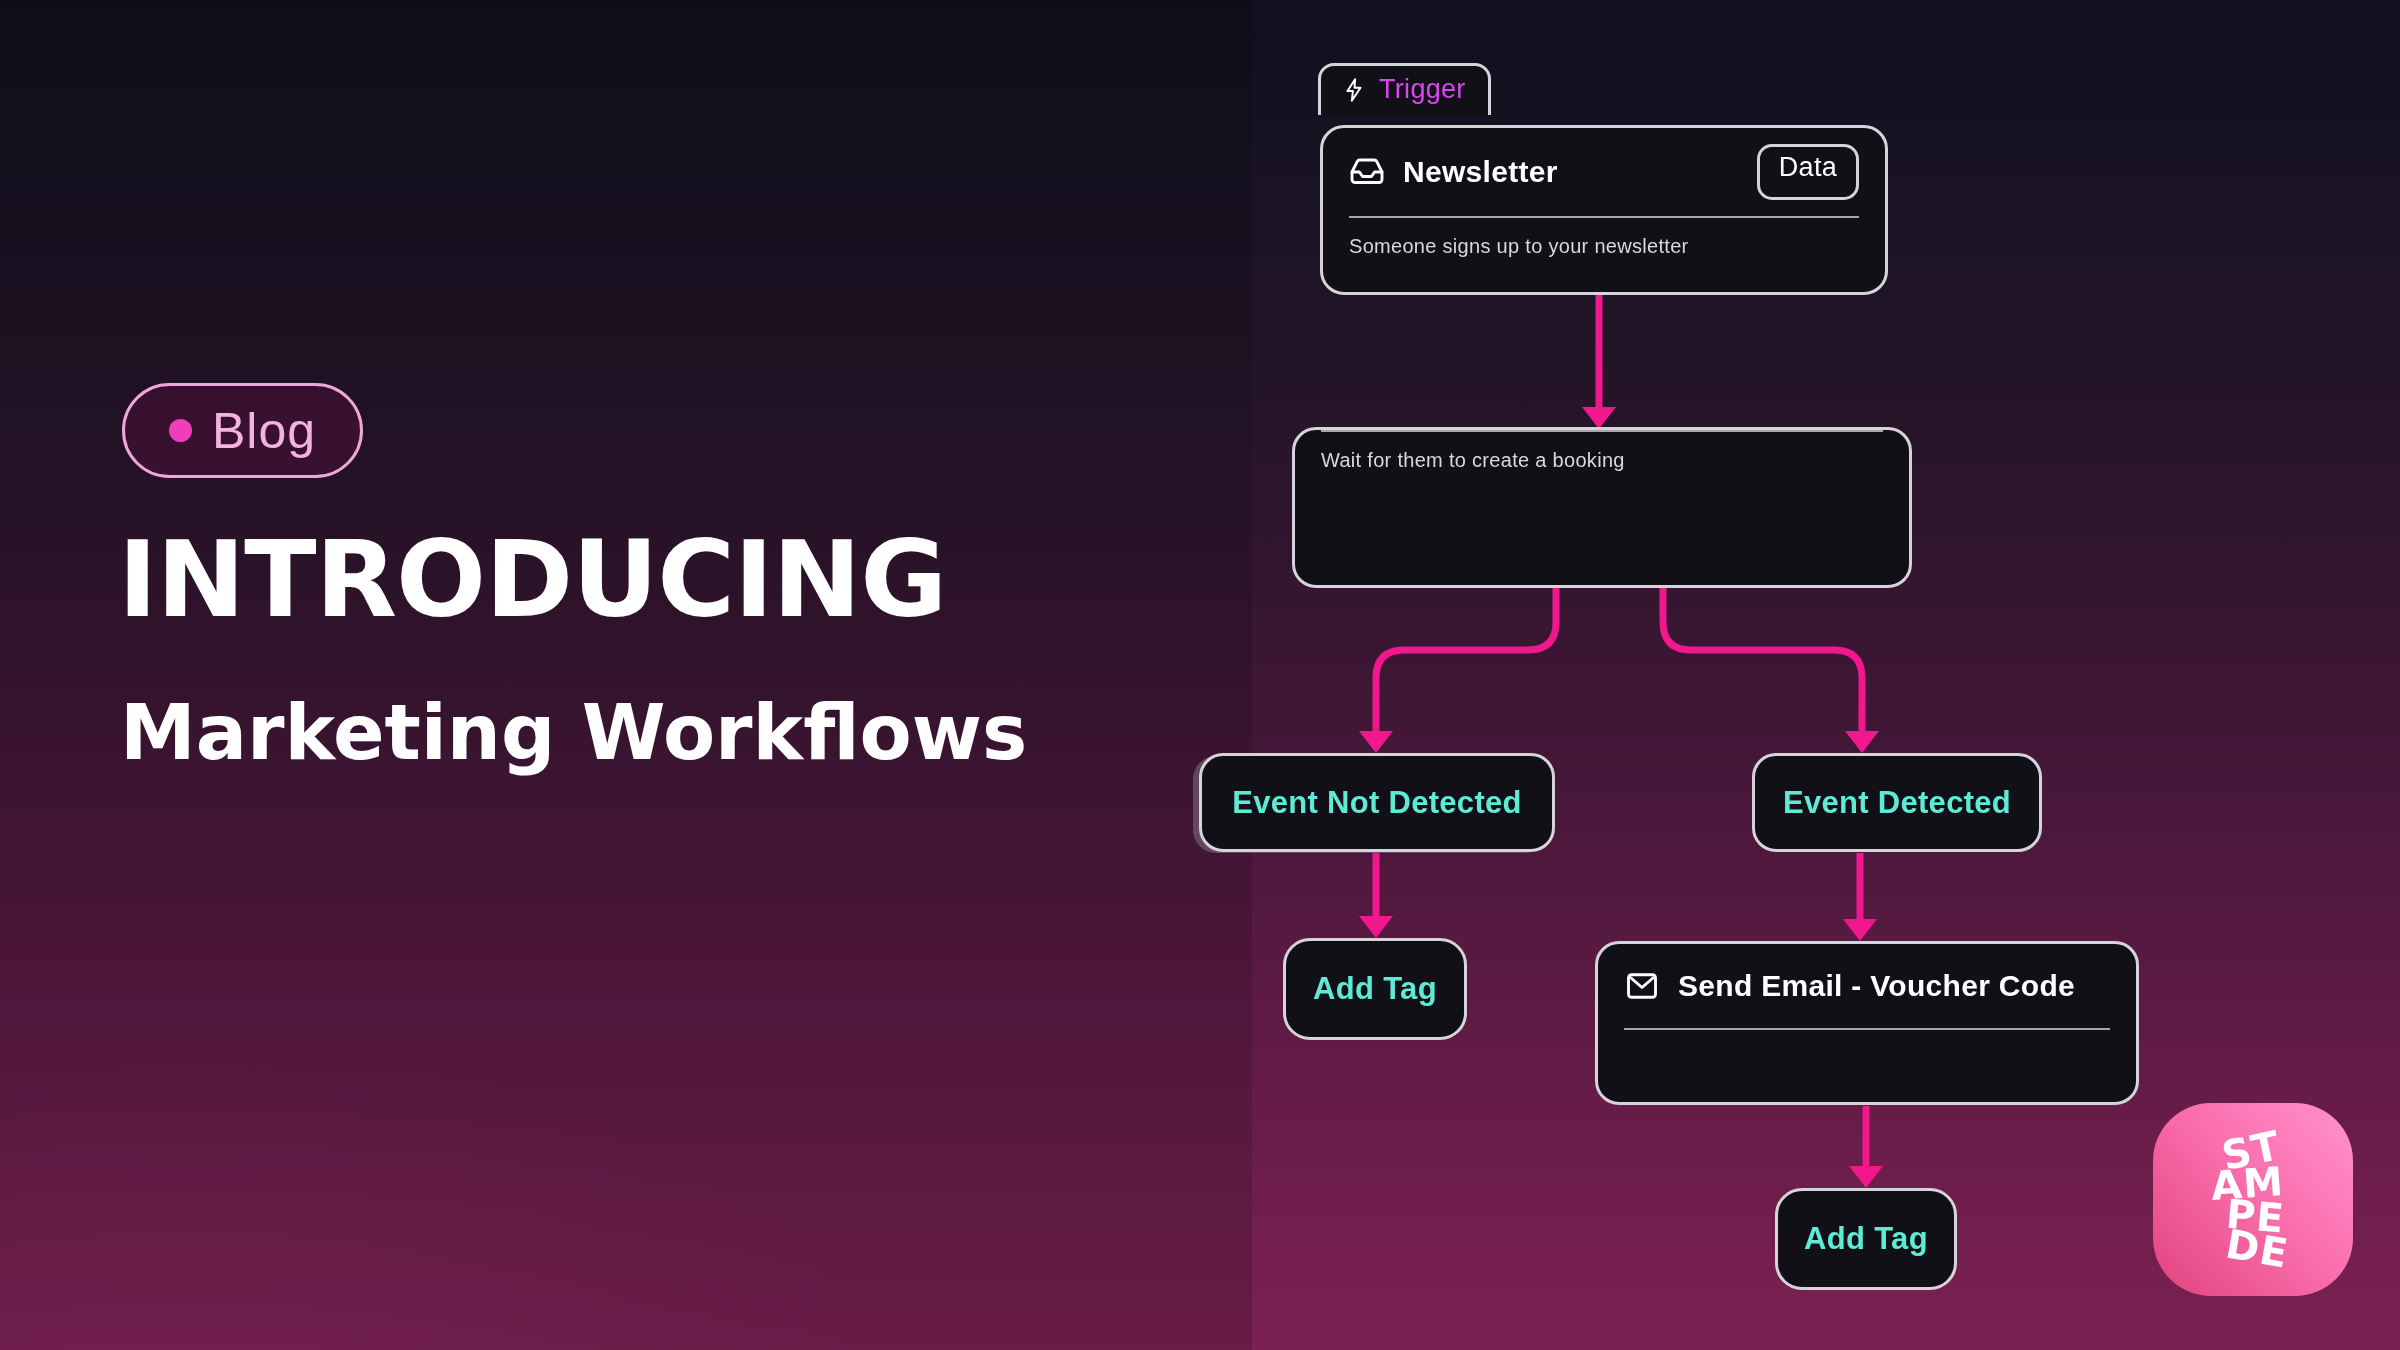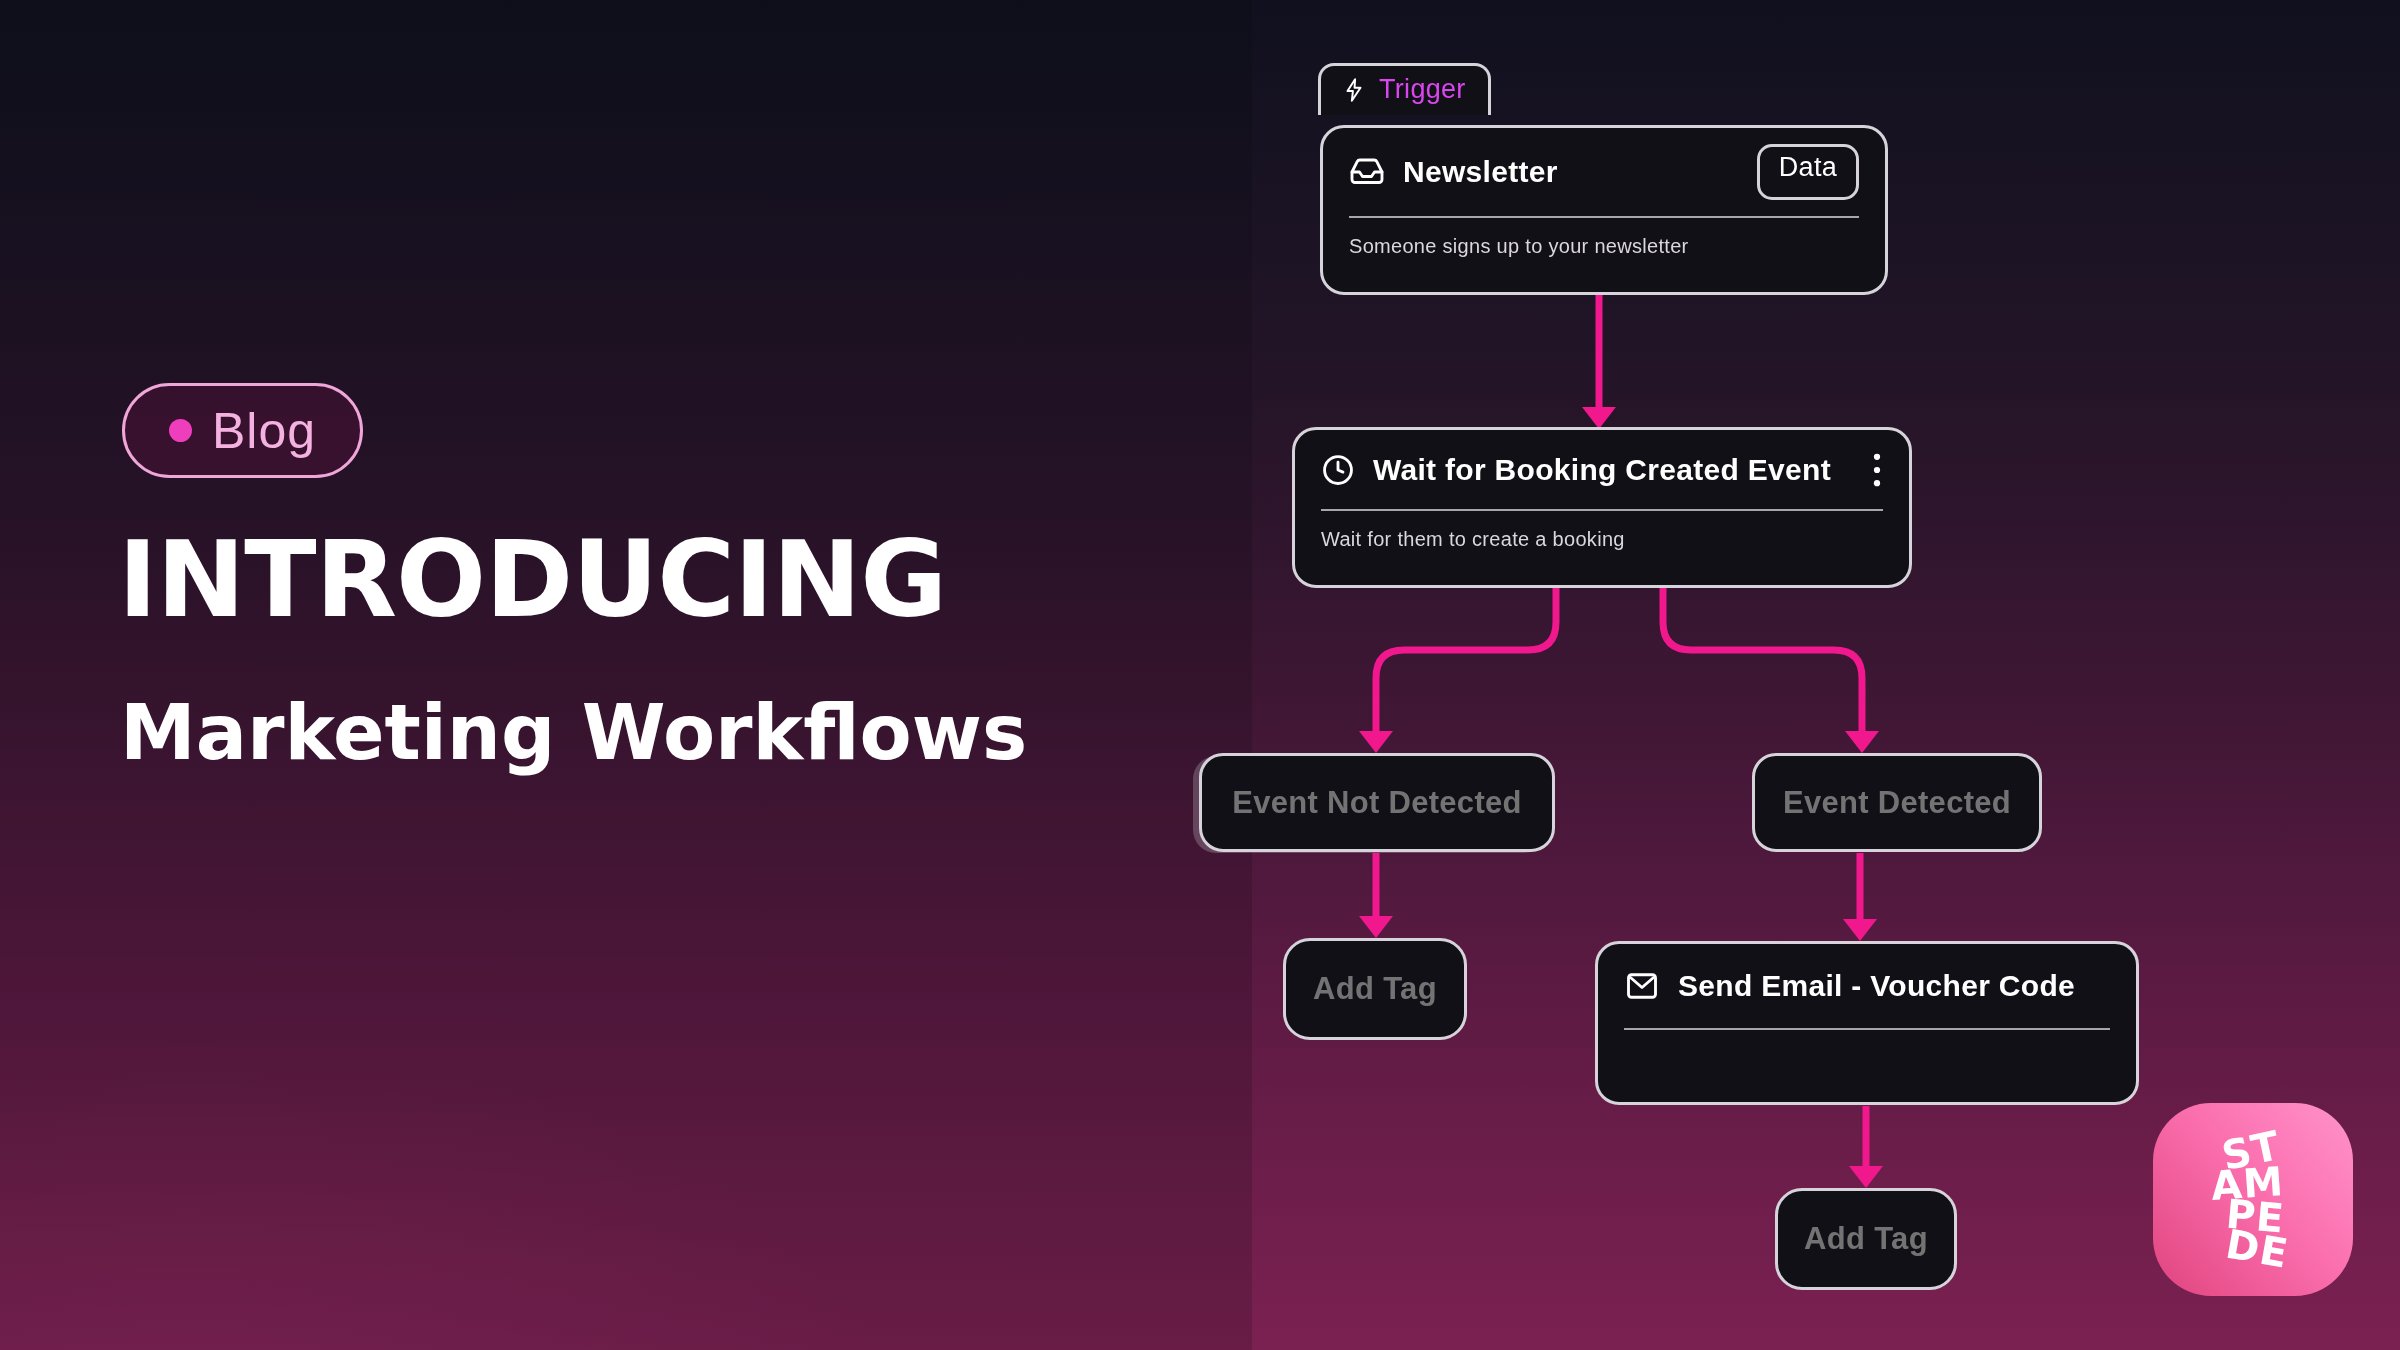--- a/index.html
+++ b/index.html
@@ -65,21 +65,21 @@
   #node-send-email .node-header{height:84px;}
 
   .badge-pill{
     box-sizing:border-box;border:3px solid var(--node-border);border-radius:15px;
     padding:5px 19px 14px;font-size:27px;color:#fff;letter-spacing:.3px;flex:none;
   }
 
   .simple-node{
     position:absolute;box-sizing:border-box;z-index:4;
     background:var(--node-bg);border:3px solid var(--node-border);border-radius:24px;
-    color:#737373;display:flex;align-items:center;justify-content:center;
+    color:#5eead4;display:flex;align-items:center;justify-content:center;
     font-size:31px;font-weight:bold;letter-spacing:.3px;
   }
   #node-event-not{left:1199px;top:753px;width:356px;height:99px;box-shadow:-7px 2px 0 -1px rgba(190,186,196,0.30);}
   #node-event-yes{left:1716px;top:753px;width:290px;height:99px;margin-left:36px;}
   #node-add-tag-left{left:1283px;top:938px;width:184px;height:102px;border-radius:27px;}
   #node-add-tag-bottom{left:1775px;top:1188px;width:182px;height:102px;border-radius:27px;}
 
   
   .connectors{position:absolute;left:0;top:0;width:2400px;height:1350px;z-index:2;pointer-events:none;}
   .connectors path{fill:none;stroke:var(--accent);stroke-width:7;}
@@ -145,37 +145,20 @@
       </span>
       <span class="node-title">Newsletter</span>
       <span class="spacer"></span>
       <span class="badge-pill">Data</span>
     </div>
     <div class="node-divider"></div>
     <div class="node-desc">Someone signs up to your newsletter</div>
   </div>
 
   <div class="node" id="node-wait">
-    <div class="node-header">
-      <span class="icon">
-        <svg width="34" height="34" viewBox="0 0 24 24" fill="none" stroke="#fff" stroke-width="2" stroke-linecap="round" stroke-linejoin="round">
-            <circle cx="12" cy="12" r="9.5"></circle>
-            <polyline points="12 6.5 12 12 15.5 13.5"></polyline>
-          </svg>
-      </span>
-      <span class="node-title">Wait for Booking Created Event</span>
-      <span class="spacer"></span>
-      <span class="icon">
-        <svg width="12" height="36" viewBox="0 0 8 30" fill="#fff">
-            <circle cx="4" cy="4" r="2.6"></circle>
-            <circle cx="4" cy="15" r="2.6"></circle>
-            <circle cx="4" cy="26" r="2.6"></circle>
-          </svg>
-      </span>
-    </div>
     <div class="node-divider"></div>
     <div class="node-desc">Wait for them to create a booking</div>
   </div>
 
   <div class="simple-node" id="node-event-not">
     <span>Event Not Detected</span>
   </div>
   <div class="simple-node" id="node-event-yes">
     <span>Event Detected</span>
   </div>

